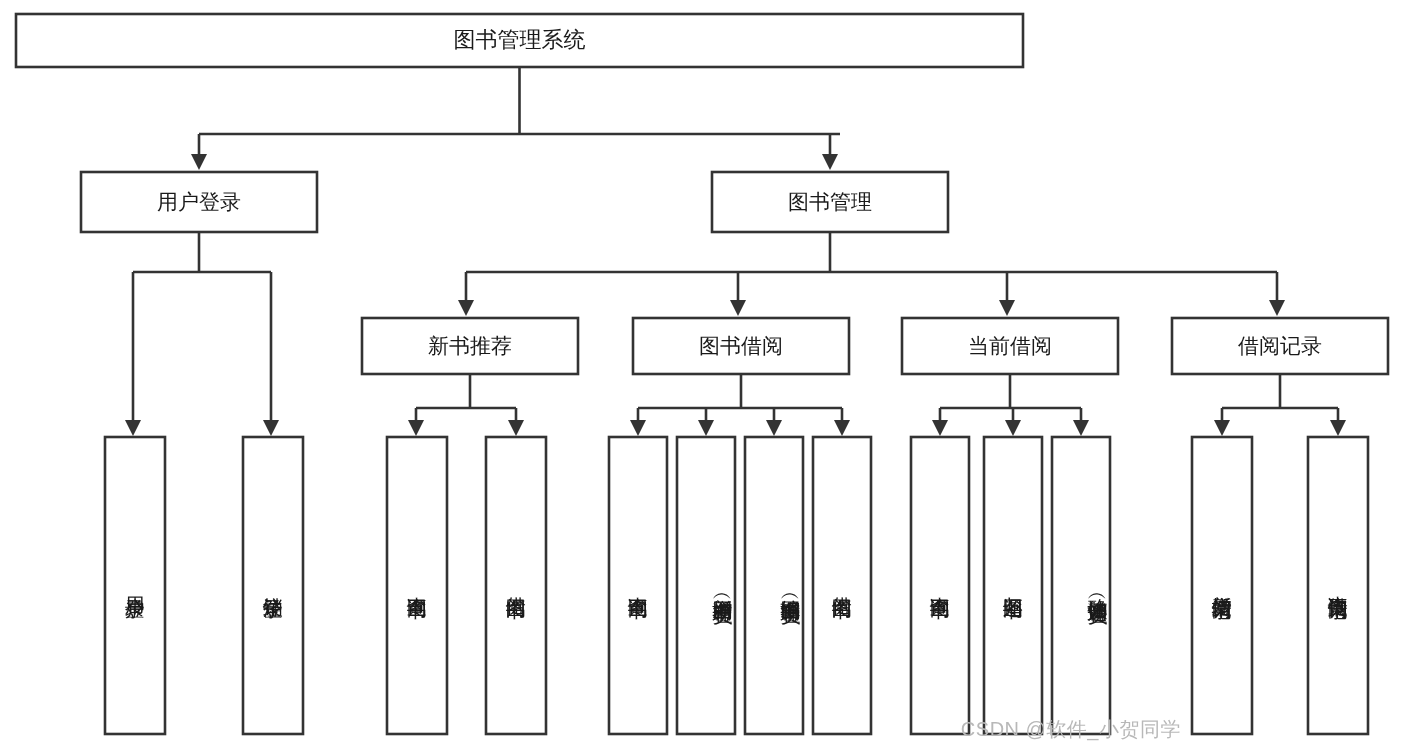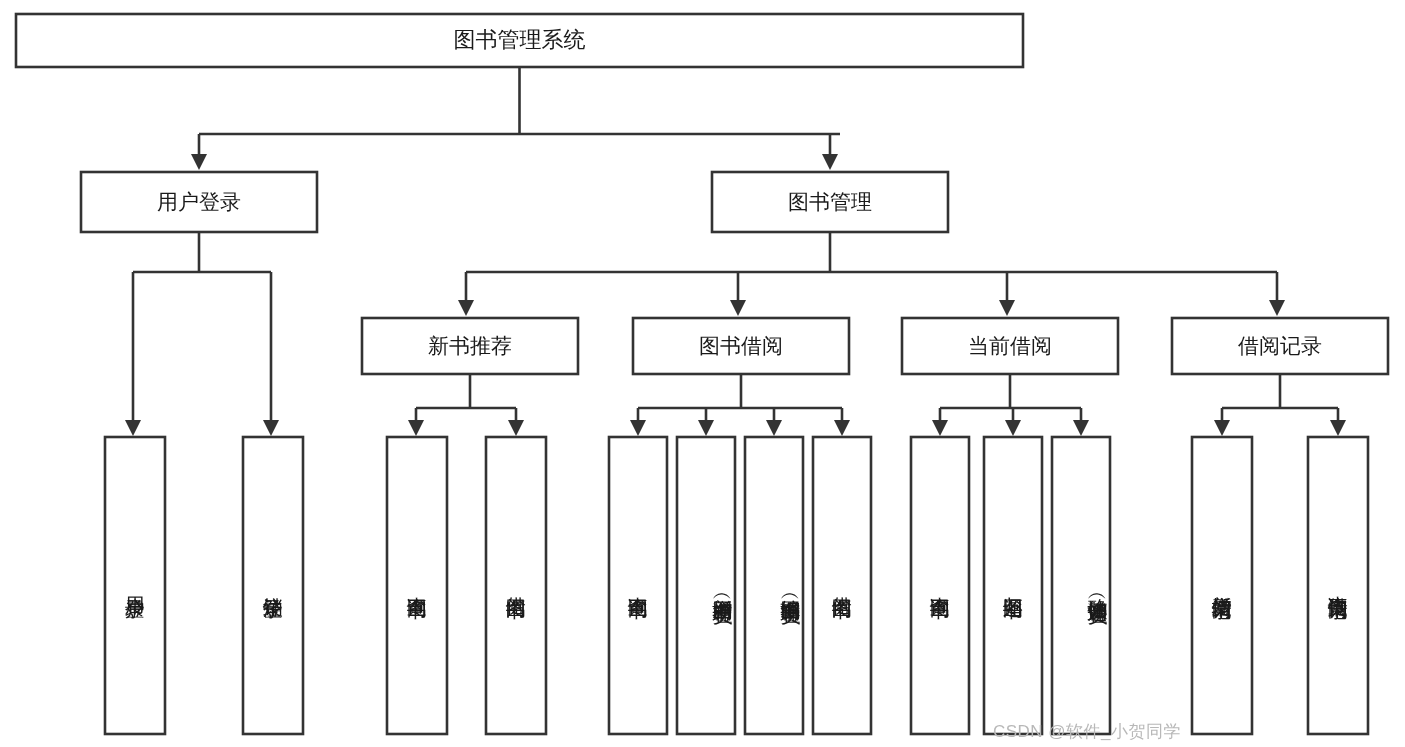--- a/index.html
+++ b/index.html
@@ -73,21 +73,21 @@
     white-space: nowrap;
   }
   .leaf-label.centered {
     align-items: center;
   }
   .watermark {
     position: absolute;
     right: 8px;
     bottom: 4px;
     font-family: "Liberation Sans", sans-serif;
-    font-size: 17px;
+    font-size: 20px;
     color: #b8b8b8;
     letter-spacing: 0.5px;
     white-space: nowrap;
   }
 </style>
 </head>
 <body>
 
 <div id="diagram-root">
   <svg id="flow" viewBox="0 0 1405 747">

